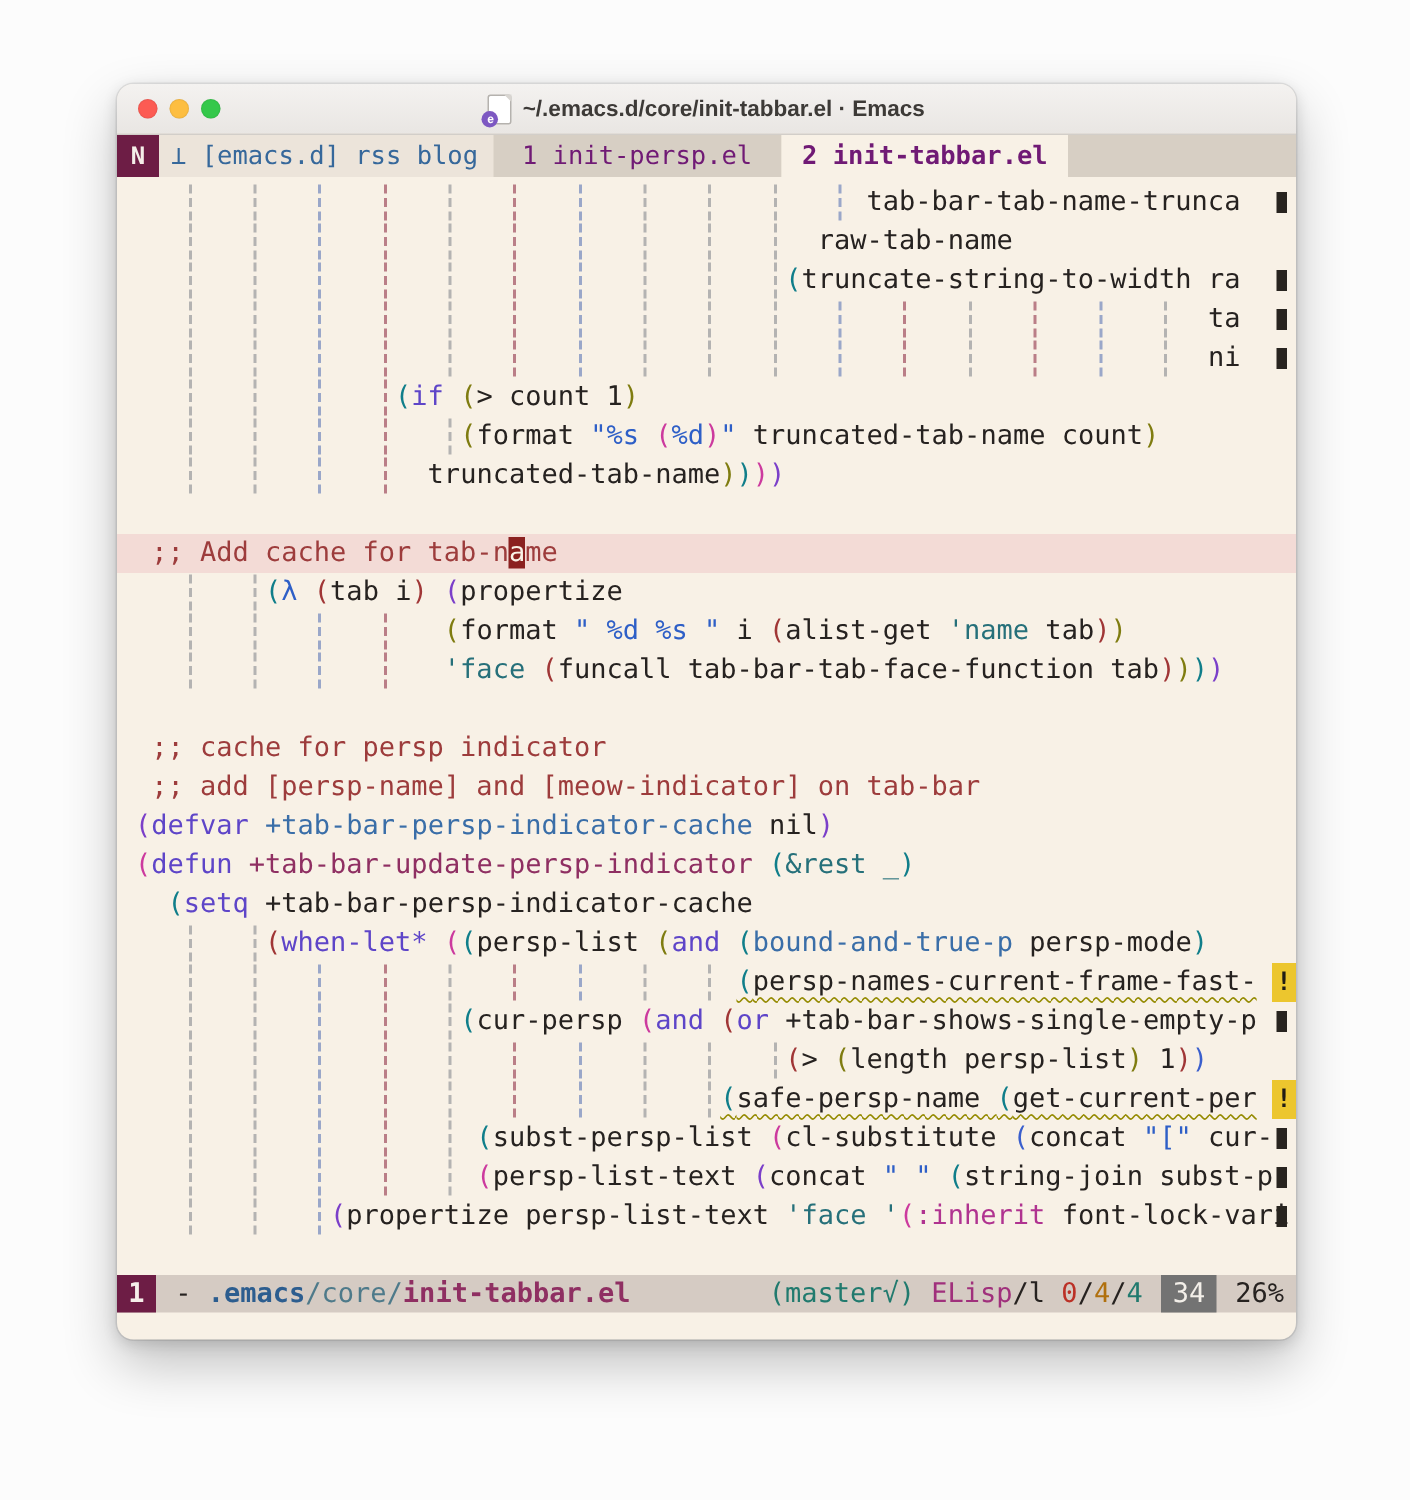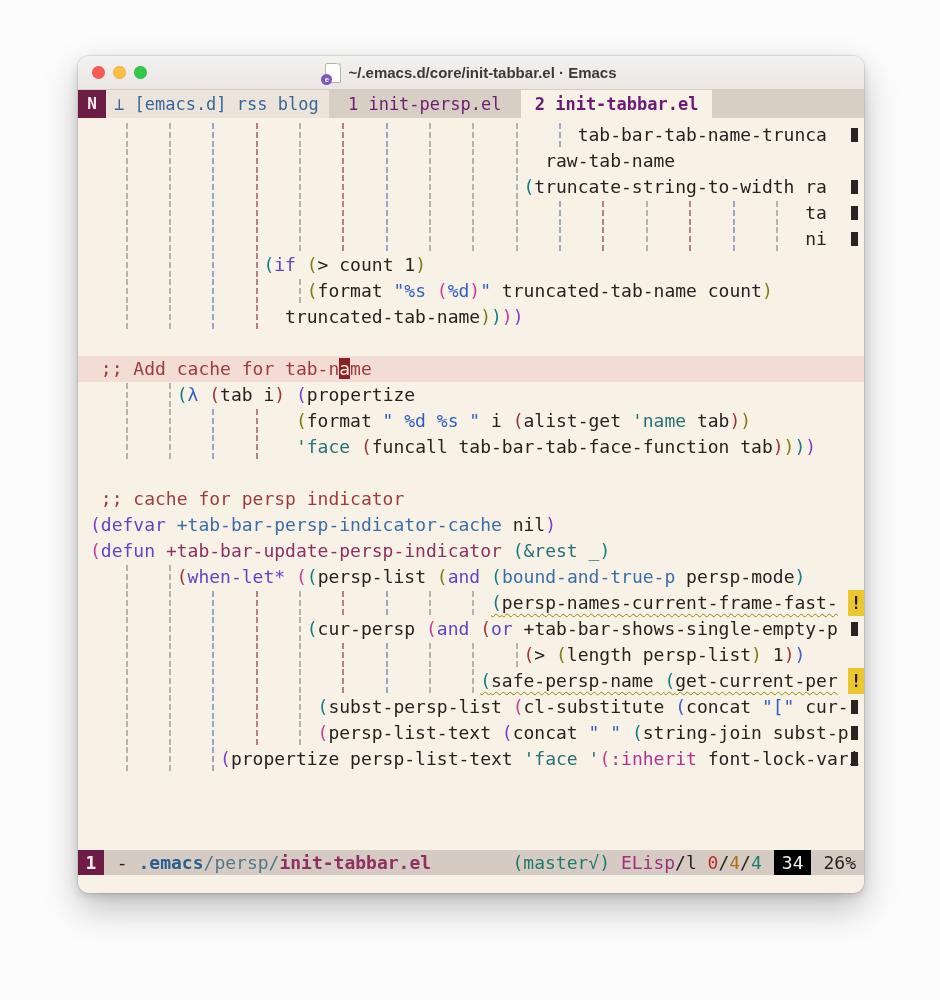--- a/index.html
+++ b/index.html
@@ -42,21 +42,21 @@
   .c-fm{color:var(--fm);} .c-st{color:var(--st);} .c-qt{color:var(--qt);} .c-ki{color:var(--ki);}
   .c-p1{color:var(--p1);} .c-p2{color:var(--p2);} .c-p3{color:var(--p3);} .c-p4{color:var(--p4);}
   .c-p5{color:var(--p5);} .c-p6{color:var(--p6);}
   .c-cur{background:var(--curbg);color:var(--bufbg);}
   
   .modeline{height:25px;background:var(--mlbg);display:flex;align-items:stretch;
             font-family:"DejaVu Sans Mono",monospace;font-size:18px;line-height:25px;white-space:pre;color:var(--fg);}
   .ml-badge{width:26px;background:var(--badge);color:#f5eee9;font-weight:bold;text-align:center;}
   .ml-left{padding-left:2px;}
   .ml-spacer{flex:1;}
-  .ml-line-badge{background:#000000;color:#f3efe9;padding:0 8px;margin-left:12px;}
+  .ml-line-badge{background:#737373;color:#f3efe9;padding:0 8px;margin-left:12px;}
   .ml-percent{padding:0 8px 0 12px;}
   .mlc-fg{color:var(--fg);} .mlc-dir{color:var(--mldir);font-weight:bold;} .mlc-path{color:var(--mlpath);}
   .mlc-file{color:var(--fm);font-weight:bold;} .mlc-vc{color:var(--mlvc);} .mlc-mode{color:var(--mlmode);}
   .mlc-err{color:var(--mlerr);} .mlc-wrn{color:var(--mlwrn);}
   
   .echo{height:19px;background:var(--bufbg);font-family:"DejaVu Sans Mono",monospace;font-size:18px;
         line-height:19px;color:var(--fg);padding-left:6px;}
 </style>
 </head>
 <body>
@@ -98,35 +98,37 @@
         <div class="cl"><i class="guide" style="left: calc(2ch + 14px); border-left-color: rgb(169, 169, 169);"></i><i class="guide" style="left: calc(6ch + 14px); border-left-color: rgb(169, 169, 169);"></i><i class="guide" style="left: calc(10ch + 14px); border-left-color: rgb(138, 155, 196);"></i><i class="guide" style="left: calc(14ch + 14px); border-left-color: rgb(176, 107, 119);"></i><span>                </span><span class="lt"><span class="c-p2">(</span><span class="c-kw">if</span><span class="c-fg"> </span><span class="c-p3">(</span><span class="c-fg">&gt; count 1</span><span class="c-p3">)</span></span></div>
         <div class="cl"><i class="guide" style="left: calc(2ch + 14px); border-left-color: rgb(169, 169, 169);"></i><i class="guide" style="left: calc(6ch + 14px); border-left-color: rgb(169, 169, 169);"></i><i class="guide" style="left: calc(10ch + 14px); border-left-color: rgb(138, 155, 196);"></i><i class="guide" style="left: calc(14ch + 14px); border-left-color: rgb(176, 107, 119);"></i><i class="guide" style="left: calc(18ch + 14px); border-left-color: rgb(169, 169, 169);"></i><span>                    </span><span class="lt"><span class="c-p3">(</span><span class="c-fg">format </span><span class="c-st">"%s </span><span class="c-p5">(</span><span class="c-st">%d</span><span class="c-p5">)</span><span class="c-st">"</span><span class="c-fg"> truncated-tab-name count</span><span class="c-p3">)</span></span></div>
         <div class="cl"><i class="guide" style="left: calc(2ch + 14px); border-left-color: rgb(169, 169, 169);"></i><i class="guide" style="left: calc(6ch + 14px); border-left-color: rgb(169, 169, 169);"></i><i class="guide" style="left: calc(10ch + 14px); border-left-color: rgb(138, 155, 196);"></i><i class="guide" style="left: calc(14ch + 14px); border-left-color: rgb(176, 107, 119);"></i><span>                  </span><span class="lt"><span class="c-fg">truncated-tab-name</span><span class="c-p3">)</span><span class="c-p2">)</span><span class="c-p5">)</span><span class="c-p1">)</span></span></div>
         <div class="cl"><span></span><span class="lt"></span></div>
         <div class="cl hl"><span> </span><span class="lt"><span class="c-com">;; Add cache for tab-n</span><span class="c-cur">a</span><span class="c-com">me</span></span></div>
         <div class="cl"><i class="guide" style="left: calc(2ch + 14px); border-left-color: rgb(169, 169, 169);"></i><i class="guide" style="left: calc(6ch + 14px); border-left-color: rgb(169, 169, 169);"></i><span>        </span><span class="lt"><span class="c-p2">(</span><span class="c-st">λ</span><span class="c-fg"> </span><span class="c-p4">(</span><span class="c-fg">tab i</span><span class="c-p4">)</span><span class="c-fg"> </span><span class="c-p1">(</span><span class="c-fg">propertize</span></span></div>
         <div class="cl"><i class="guide" style="left: calc(2ch + 14px); border-left-color: rgb(169, 169, 169);"></i><i class="guide" style="left: calc(6ch + 14px); border-left-color: rgb(169, 169, 169);"></i><i class="guide" style="left: calc(10ch + 14px); border-left-color: rgb(138, 155, 196);"></i><i class="guide" style="left: calc(14ch + 14px); border-left-color: rgb(176, 107, 119);"></i><span>                   </span><span class="lt"><span class="c-p3">(</span><span class="c-fg">format </span><span class="c-st">" %d %s "</span><span class="c-fg"> i </span><span class="c-p4">(</span><span class="c-fg">alist-get </span><span class="c-qt">'name</span><span class="c-fg"> tab</span><span class="c-p4">)</span><span class="c-p3">)</span></span></div>
         <div class="cl"><i class="guide" style="left: calc(2ch + 14px); border-left-color: rgb(169, 169, 169);"></i><i class="guide" style="left: calc(6ch + 14px); border-left-color: rgb(169, 169, 169);"></i><i class="guide" style="left: calc(10ch + 14px); border-left-color: rgb(138, 155, 196);"></i><i class="guide" style="left: calc(14ch + 14px); border-left-color: rgb(176, 107, 119);"></i><span>                   </span><span class="lt"><span class="c-qt">'face</span><span class="c-fg"> </span><span class="c-p4">(</span><span class="c-fg">funcall tab-bar-tab-face-function tab</span><span class="c-p4">)</span><span class="c-p3">)</span><span class="c-p2">)</span><span class="c-p1">)</span></span></div>
         <div class="cl"><span></span><span class="lt"></span></div>
         <div class="cl"><span> </span><span class="lt"><span class="c-com">;; cache for persp indicator</span></span></div>
+        <div class="cl"><span> </span><span class="lt"><span class="c-com">;; add [persp-name] and [meow-indicator] on tab-bar</span></span></div>
         <div class="cl"><span></span><span class="lt"><span class="c-p1">(</span><span class="c-kw">defvar</span><span class="c-fg"> </span><span class="c-vb">+tab-bar-persp-indicator-cache</span><span class="c-fg"> nil</span><span class="c-p1">)</span></span></div>
         <div class="cl"><span></span><span class="lt"><span class="c-p5">(</span><span class="c-kw">defun</span><span class="c-fg"> </span><span class="c-fm">+tab-bar-update-persp-indicator</span><span class="c-fg"> </span><span class="c-p2">(</span><span class="c-qt">&amp;rest _</span><span class="c-p2">)</span></span></div>
+        <div class="cl"><span>  </span><span class="lt"><span class="c-p2">(</span><span class="c-kw">setq</span><span class="c-fg"> +tab-bar-persp-indicator-cache</span></span></div>
         <div class="cl"><i class="guide" style="left: calc(2ch + 14px); border-left-color: rgb(169, 169, 169);"></i><i class="guide" style="left: calc(6ch + 14px); border-left-color: rgb(169, 169, 169);"></i><span>        </span><span class="lt"><span class="c-p4">(</span><span class="c-kw">when-let*</span><span class="c-fg"> </span><span class="c-p5">(</span><span class="c-p2">(</span><span class="c-fg">persp-list </span><span class="c-p3">(</span><span class="c-kw">and</span><span class="c-fg"> </span><span class="c-p2">(</span><span class="c-vb">bound-and-true-p</span><span class="c-fg"> persp-mode</span><span class="c-p2">)</span></span></div>
         <div class="cl"><i class="guide" style="left: calc(2ch + 14px); border-left-color: rgb(169, 169, 169);"></i><i class="guide" style="left: calc(6ch + 14px); border-left-color: rgb(169, 169, 169);"></i><i class="guide" style="left: calc(10ch + 14px); border-left-color: rgb(138, 155, 196);"></i><i class="guide" style="left: calc(14ch + 14px); border-left-color: rgb(176, 107, 119);"></i><i class="guide" style="left: calc(18ch + 14px); border-left-color: rgb(169, 169, 169);"></i><i class="guide" style="left: calc(22ch + 14px); border-left-color: rgb(176, 107, 119);"></i><i class="guide" style="left: calc(26ch + 14px); border-left-color: rgb(138, 155, 196);"></i><i class="guide" style="left: calc(30ch + 14px); border-left-color: rgb(169, 169, 169);"></i><i class="guide" style="left: calc(34ch + 14px); border-left-color: rgb(169, 169, 169);"></i><span>                                     </span><span class="lt wavy-seg"><span class="c-p2">(</span><span class="c-fg">persp-names-current-frame-fast-</span></span><span class="warnmk">!</span></div>
         <div class="cl"><i class="guide" style="left: calc(2ch + 14px); border-left-color: rgb(169, 169, 169);"></i><i class="guide" style="left: calc(6ch + 14px); border-left-color: rgb(169, 169, 169);"></i><i class="guide" style="left: calc(10ch + 14px); border-left-color: rgb(138, 155, 196);"></i><i class="guide" style="left: calc(14ch + 14px); border-left-color: rgb(176, 107, 119);"></i><i class="guide" style="left: calc(18ch + 14px); border-left-color: rgb(169, 169, 169);"></i><span>                    </span><span class="lt"><span class="c-p2">(</span><span class="c-fg">cur-persp </span><span class="c-p5">(</span><span class="c-kw">and</span><span class="c-fg"> </span><span class="c-p4">(</span><span class="c-kw">or</span><span class="c-fg"> +tab-bar-shows-single-empty-p</span></span><span class="trunc"></span></div>
         <div class="cl"><i class="guide" style="left: calc(2ch + 14px); border-left-color: rgb(169, 169, 169);"></i><i class="guide" style="left: calc(6ch + 14px); border-left-color: rgb(169, 169, 169);"></i><i class="guide" style="left: calc(10ch + 14px); border-left-color: rgb(138, 155, 196);"></i><i class="guide" style="left: calc(14ch + 14px); border-left-color: rgb(176, 107, 119);"></i><i class="guide" style="left: calc(18ch + 14px); border-left-color: rgb(169, 169, 169);"></i><i class="guide" style="left: calc(22ch + 14px); border-left-color: rgb(176, 107, 119);"></i><i class="guide" style="left: calc(26ch + 14px); border-left-color: rgb(138, 155, 196);"></i><i class="guide" style="left: calc(30ch + 14px); border-left-color: rgb(169, 169, 169);"></i><i class="guide" style="left: calc(34ch + 14px); border-left-color: rgb(169, 169, 169);"></i><i class="guide" style="left: calc(38ch + 14px); border-left-color: rgb(169, 169, 169);"></i><span>                                        </span><span class="lt"><span class="c-p4">(</span><span class="c-fg">&gt; </span><span class="c-p3">(</span><span class="c-fg">length persp-list</span><span class="c-p3">)</span><span class="c-fg"> 1</span><span class="c-p4">)</span><span class="c-p6">)</span></span></div>
         <div class="cl"><i class="guide" style="left: calc(2ch + 14px); border-left-color: rgb(169, 169, 169);"></i><i class="guide" style="left: calc(6ch + 14px); border-left-color: rgb(169, 169, 169);"></i><i class="guide" style="left: calc(10ch + 14px); border-left-color: rgb(138, 155, 196);"></i><i class="guide" style="left: calc(14ch + 14px); border-left-color: rgb(176, 107, 119);"></i><i class="guide" style="left: calc(18ch + 14px); border-left-color: rgb(169, 169, 169);"></i><i class="guide" style="left: calc(22ch + 14px); border-left-color: rgb(176, 107, 119);"></i><i class="guide" style="left: calc(26ch + 14px); border-left-color: rgb(138, 155, 196);"></i><i class="guide" style="left: calc(30ch + 14px); border-left-color: rgb(169, 169, 169);"></i><i class="guide" style="left: calc(34ch + 14px); border-left-color: rgb(169, 169, 169);"></i><span>                                    </span><span class="lt wavy-seg"><span class="c-p2">(</span><span class="c-fg">safe-persp-name </span><span class="c-p2">(</span><span class="c-fg">get-current-per</span></span><span class="warnmk">!</span></div>
         <div class="cl"><i class="guide" style="left: calc(2ch + 14px); border-left-color: rgb(169, 169, 169);"></i><i class="guide" style="left: calc(6ch + 14px); border-left-color: rgb(169, 169, 169);"></i><i class="guide" style="left: calc(10ch + 14px); border-left-color: rgb(138, 155, 196);"></i><i class="guide" style="left: calc(14ch + 14px); border-left-color: rgb(176, 107, 119);"></i><i class="guide" style="left: calc(18ch + 14px); border-left-color: rgb(169, 169, 169);"></i><span>                     </span><span class="lt"><span class="c-p2">(</span><span class="c-fg">subst-persp-list </span><span class="c-p5">(</span><span class="c-fg">cl-substitute </span><span class="c-p6">(</span><span class="c-fg">concat </span><span class="c-st">"["</span><span class="c-fg"> cur-</span></span><span class="trunc"></span></div>
         <div class="cl"><i class="guide" style="left: calc(2ch + 14px); border-left-color: rgb(169, 169, 169);"></i><i class="guide" style="left: calc(6ch + 14px); border-left-color: rgb(169, 169, 169);"></i><i class="guide" style="left: calc(10ch + 14px); border-left-color: rgb(138, 155, 196);"></i><i class="guide" style="left: calc(14ch + 14px); border-left-color: rgb(176, 107, 119);"></i><i class="guide" style="left: calc(18ch + 14px); border-left-color: rgb(169, 169, 169);"></i><span>                     </span><span class="lt"><span class="c-p5">(</span><span class="c-fg">persp-list-text </span><span class="c-p1">(</span><span class="c-fg">concat </span><span class="c-st">" "</span><span class="c-fg"> </span><span class="c-p2">(</span><span class="c-fg">string-join subst-p</span></span><span class="trunc"></span></div>
         <div class="cl"><i class="guide" style="left: calc(2ch + 14px); border-left-color: rgb(169, 169, 169);"></i><i class="guide" style="left: calc(6ch + 14px); border-left-color: rgb(169, 169, 169);"></i><i class="guide" style="left: calc(10ch + 14px); border-left-color: rgb(138, 155, 196);"></i><span>            </span><span class="lt"><span class="c-p1">(</span><span class="c-fg">propertize persp-list-text </span><span class="c-qt">'face </span><span class="c-qt">'</span><span class="c-p5">(</span><span class="c-ki">:inherit</span><span class="c-fg"> font-lock-vari</span></span><span class="trunc"></span></div>
       </div>
 
     <div class="modeline">
       <div class="ml-badge">1</div>
-      <div class="ml-left"><span class="mlc-fg"> - </span><span class="mlc-dir">.emacs</span><span class="mlc-path">/persp/</span><span class="mlc-file">init-tabbar.el</span></div>
+      <div class="ml-left"><span class="mlc-fg"> - </span><span class="mlc-dir">.emacs</span><span class="mlc-path">/core/</span><span class="mlc-file">init-tabbar.el</span></div>
       <div class="ml-spacer"></div>
       <div class="ml-right"><span class="mlc-vc">(master√)</span><span class="mlc-fg"> </span><span class="mlc-mode">ELisp</span><span class="mlc-fg">/l </span><span class="mlc-err">0</span><span class="mlc-fg">/</span><span class="mlc-wrn">4</span><span class="mlc-fg">/</span><span class="mlc-vc">4</span></div>
       <div class="ml-line-badge">34</div>
       <div class="ml-percent">26%</div>
     </div>
 
 
   </div>
 </div>
 

